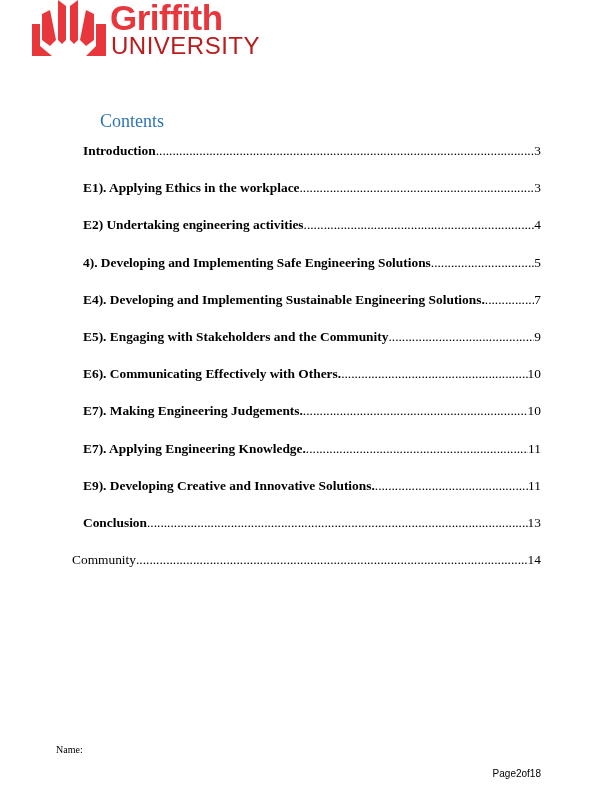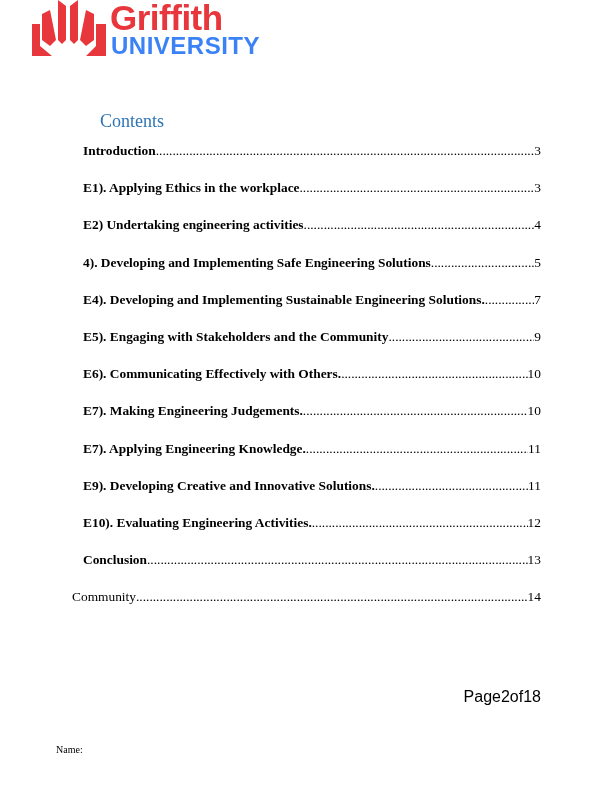--- a/index.html
+++ b/index.html
@@ -32,24 +32,23 @@
       color: #e8373c;
       letter-spacing: -0.5px;
       line-height: 40px;
     }
     .logo-text-sub {
       position: absolute;
       left: 81px;
       top: 33px;
       font-family: "Liberation Sans", sans-serif;
       font-size: 24px;
-      color: #3b82f6;
+      color: #b91c1c;
       letter-spacing: 0.5px;
       line-height: 26px;
-      font-weight: bold;
     }
     .logo-mark {
       position: absolute;
       left: 0;
       top: 0;
     }
     .toc-title {
       position: absolute;
       left: 72px;
       top: 111px;
@@ -84,23 +83,23 @@
     .toc-leader::after {
       content: "................................................................................................................................................................................................................";
       letter-spacing: 0px;
     }
     .toc-page {
       text-align: right;
     }
     .footer-page {
       position: absolute;
       right: 71px;
-      top: 688px;
+      top: 768px;
       font-family: "Liberation Sans", sans-serif;
-      font-size: 16px;
+      font-size: 10px;
       padding-left: 18px;
     }
     .footer-name {
       position: absolute;
       left: 56px;
       top: 744px;
       font-family: Liberation Serif, serif;
       font-size: 10px;
     }
   </style>
@@ -169,25 +168,20 @@
     <span class="toc-label">E7). Applying Engineering Knowledge.</span>
     <span class="toc-leader"></span>
     <span class="toc-page">11</span>
   </div>
   <div class="toc-entry level2">
     <span class="toc-label">E9). Developing Creative and Innovative Solutions.</span>
     <span class="toc-leader"></span>
     <span class="toc-page">11</span>
   </div>
   <div class="toc-entry level2">
-    <span class="toc-label">E10). Evaluating Engineering Activities.</span>
-    <span class="toc-leader"></span>
-    <span class="toc-page">12</span>
-  </div>
-  <div class="toc-entry level2">
     <span class="toc-label">Conclusion</span>
     <span class="toc-leader"></span>
     <span class="toc-page">13</span>
   </div>
   <div class="toc-entry level1">
     <span class="toc-label">Community</span>
     <span class="toc-leader"></span>
     <span class="toc-page">14</span>
   </div>
 </div>

